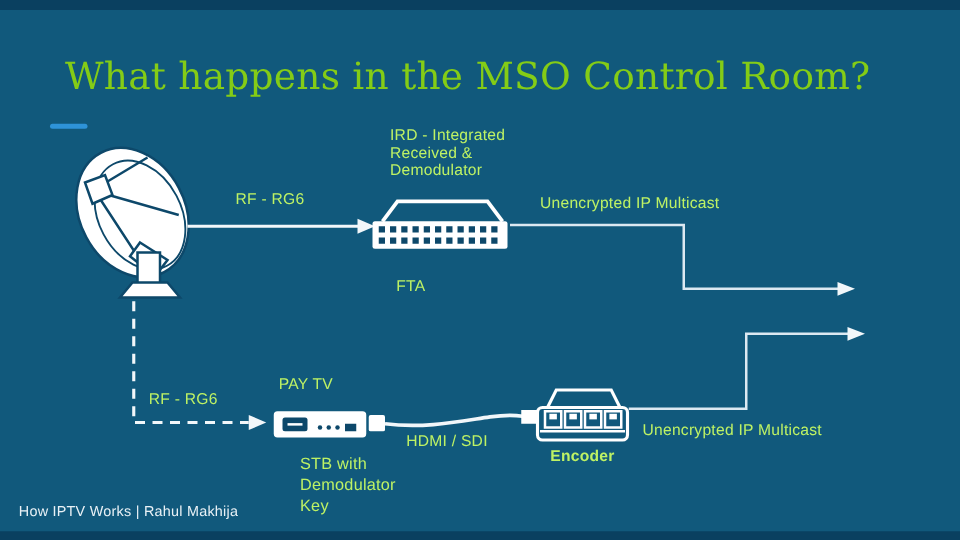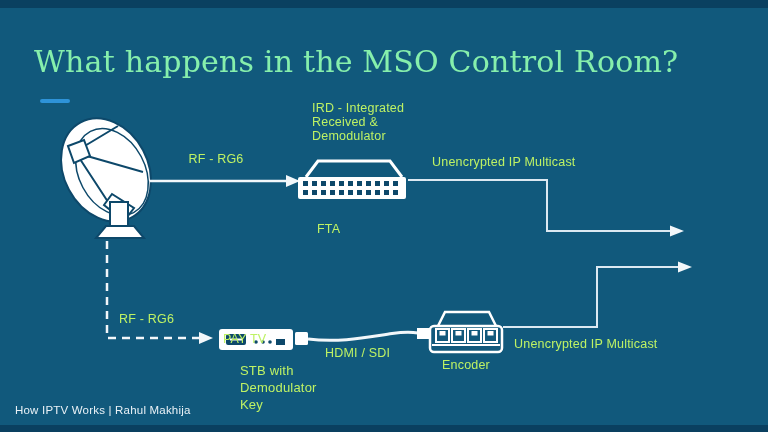--- a/index.html
+++ b/index.html
@@ -7,42 +7,42 @@
     position:relative;
     width:768px;height:432px;
     background:#11597C;
     overflow:hidden;
     font-family:"Liberation Sans", sans-serif;
   }
   .strip{position:absolute;left:0;width:100%;height:8px;background:#0A4060;}
   .strip.top{top:0;}
   .strip.bottom{bottom:0;height:7px;}
   .title{
-    position:absolute;left:34px;top:44px;
+    position:absolute;left:52px;top:44px;
     font-family:"DejaVu Serif", serif;
-    font-size:30px;font-weight:500;color:#86efac;
+    font-size:30px;font-weight:500;color:#84cc16;
     letter-spacing:0.2px;white-space:nowrap;
   }
   .title-dash{
     position:absolute;left:40px;top:99px;width:30px;height:4px;
     border-radius:2px;background:#2E93D8;
   }
   .label{
     position:absolute;color:#bef264;font-size:12.5px;
     white-space:pre-line;line-height:14px;letter-spacing:0.2px;
   }
   .lbl-ird{left:312px;top:101px;width:130px;}
   .lbl-rf-top{left:166px;top:152px;width:100px;text-align:center;}
   .lbl-unenc-top{left:432px;top:155px;}
   .lbl-fta{left:317px;top:222px;}
-  .lbl-paytv{left:223px;top:300px;margin-top:32px;}
+  .lbl-paytv{left:223px;top:300px;}
   .lbl-rf-bottom{left:119px;top:312px;}
   .lbl-hdmi{left:325px;top:346px;}
   .lbl-stb{left:240px;top:362px;line-height:17px;font-size:13px;}
-  .lbl-encoder{left:430px;top:358px;width:72px;text-align:center;}
+  .lbl-encoder{left:430px;top:358px;width:72px;text-align:center;font-weight:bold;}
   .lbl-unenc-bottom{left:514px;top:337px;}
   .footer{
     position:absolute;top:404px;color:#E9F1F6;font-size:11.5px;
     letter-spacing:0.2px;
   }
   .footer.left{left:15px;}
   .footer.right{right:24px;}
   svg.diagram{position:absolute;left:0;top:0;}
 </style>
 </head>

